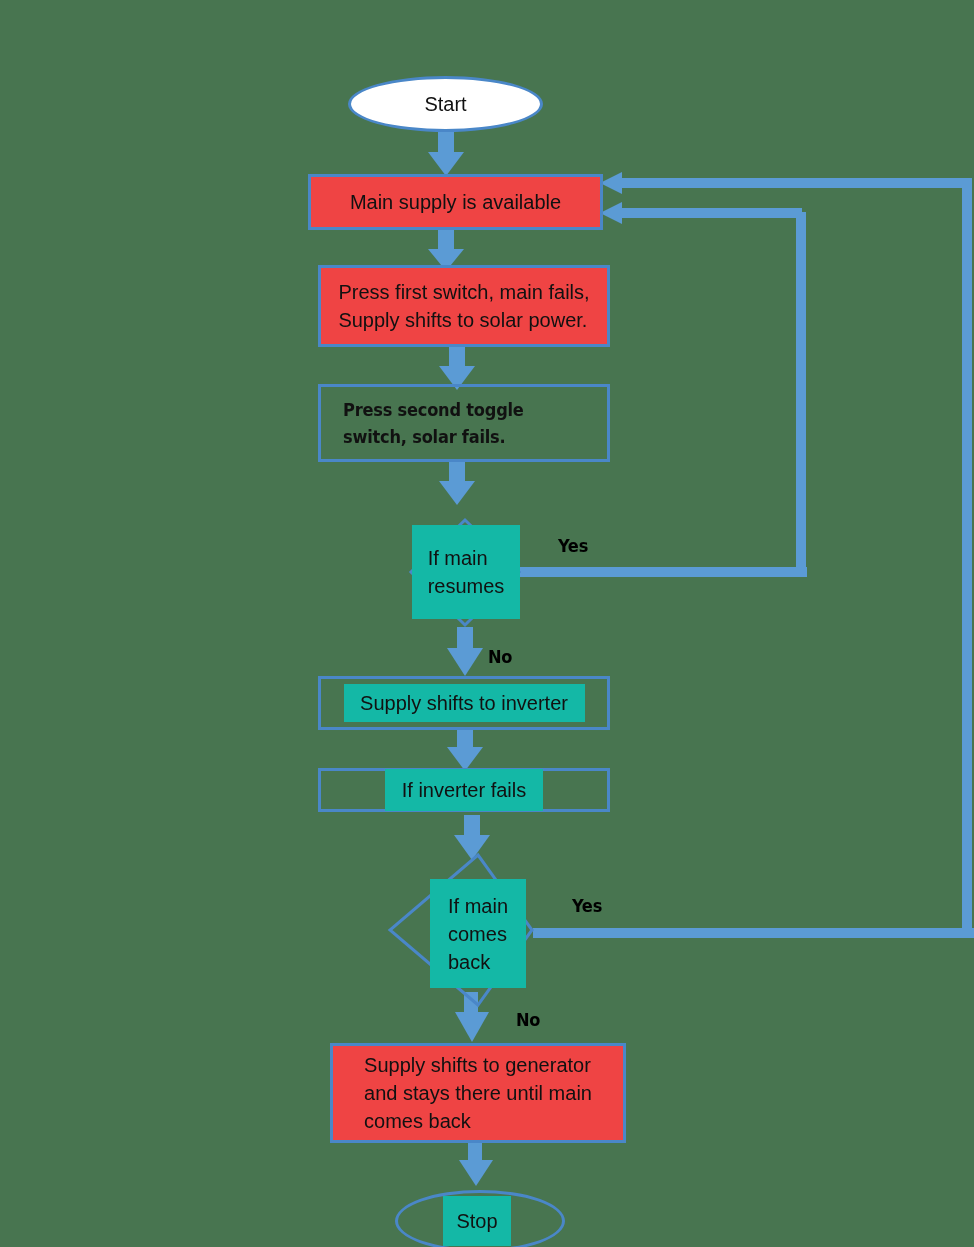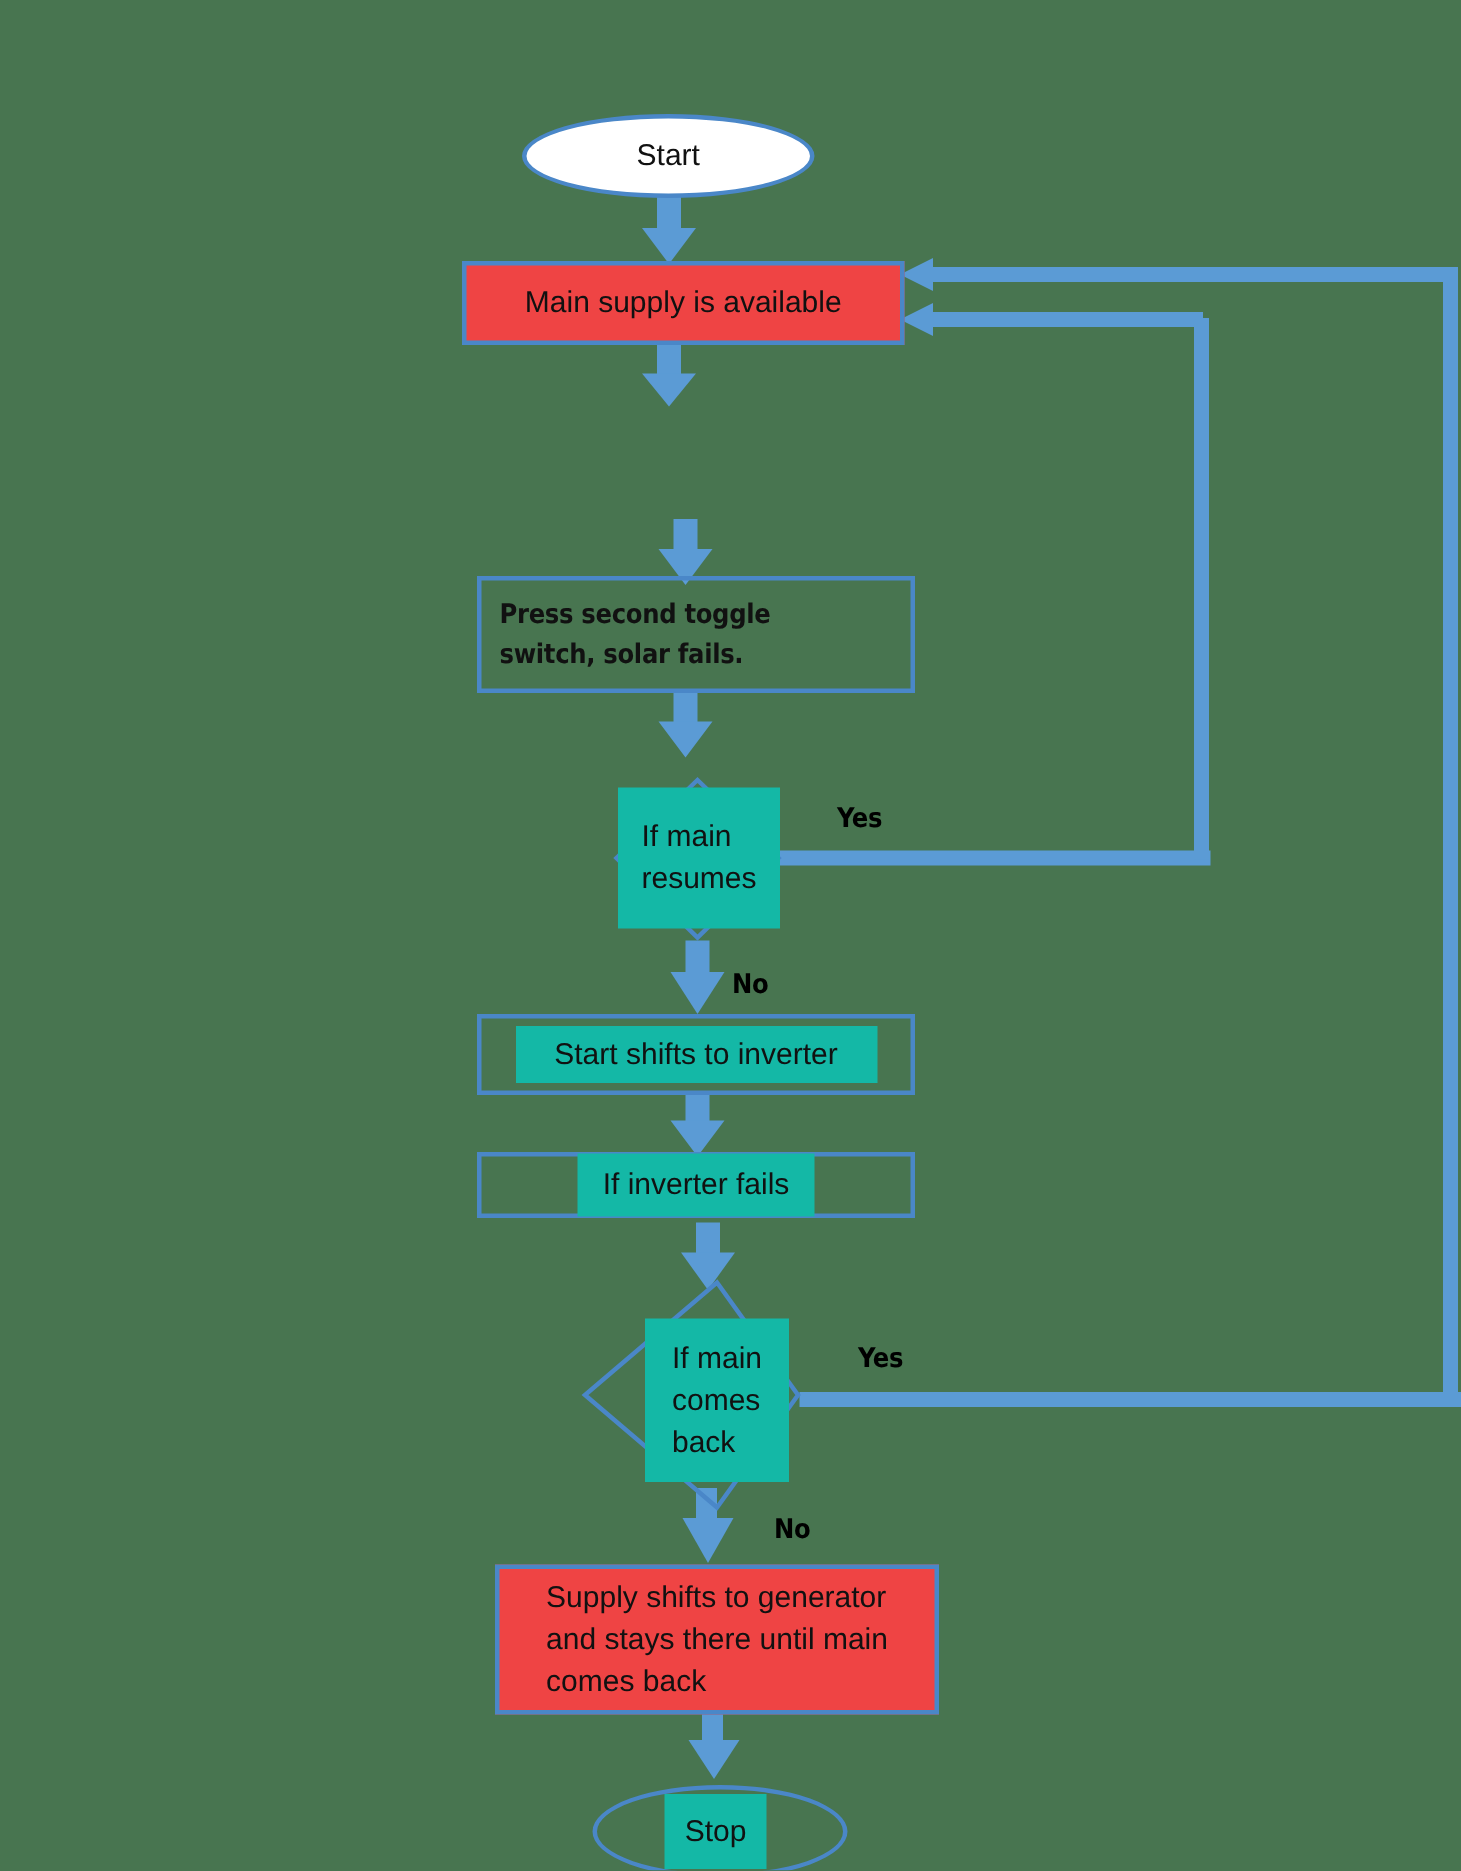--- a/index.html
+++ b/index.html
@@ -168,34 +168,38 @@
   </svg>
 
   <div class="node oval filled" style="left:348px; top:76px; width:195px; height:56px;">
     <div class="txt">Start</div>
   </div>
 
   <div class="node box filled" style="left:308px; top:174px; width:295px; height:56px;">
     <div class="txt">Main supply is available</div>
   </div>
 
+  <div class="node box filled" style="left:318px; top:265px; width:292px; height:82px;">
+    <div class="txt left">Press first switch, main fails,
+Supply shifts to solar power.</div>
+  </div>
 
   <div class="node box hollow" style="left:318px; top:384px; width:292px; height:78px;">
-    <div class="txt condensed left" style="width:100%; padding-left:12px; box-sizing:border-box;">Press second toggle
+    <div class="txt condensed left" style="width:100%; padding-left:22px; box-sizing:border-box;">Press second toggle
 switch, solar fails.</div>
   </div>
 
   <div class="node plate" style="left:412px; top:525px; width:108px; height:94px;">
     <div class="txt">If main
 resumes</div>
   </div>
 
   <div class="node box hollow" style="left:318px; top:676px; width:292px; height:54px;">
     <div class="plate" style="width:241px; height:38px;">
-      <div class="txt">Start shifts to inverter</div>
+      <div class="txt">Supply shifts to inverter</div>
     </div>
   </div>
 
   <div class="node box hollow" style="left:318px; top:768px; width:292px; height:44px;">
     <div class="plate" style="width:158px; height:42px;">
       <div class="txt">If inverter fails</div>
     </div>
   </div>
 
   <div class="node plate" style="left:430px; top:879px; width:96px; height:109px;">

